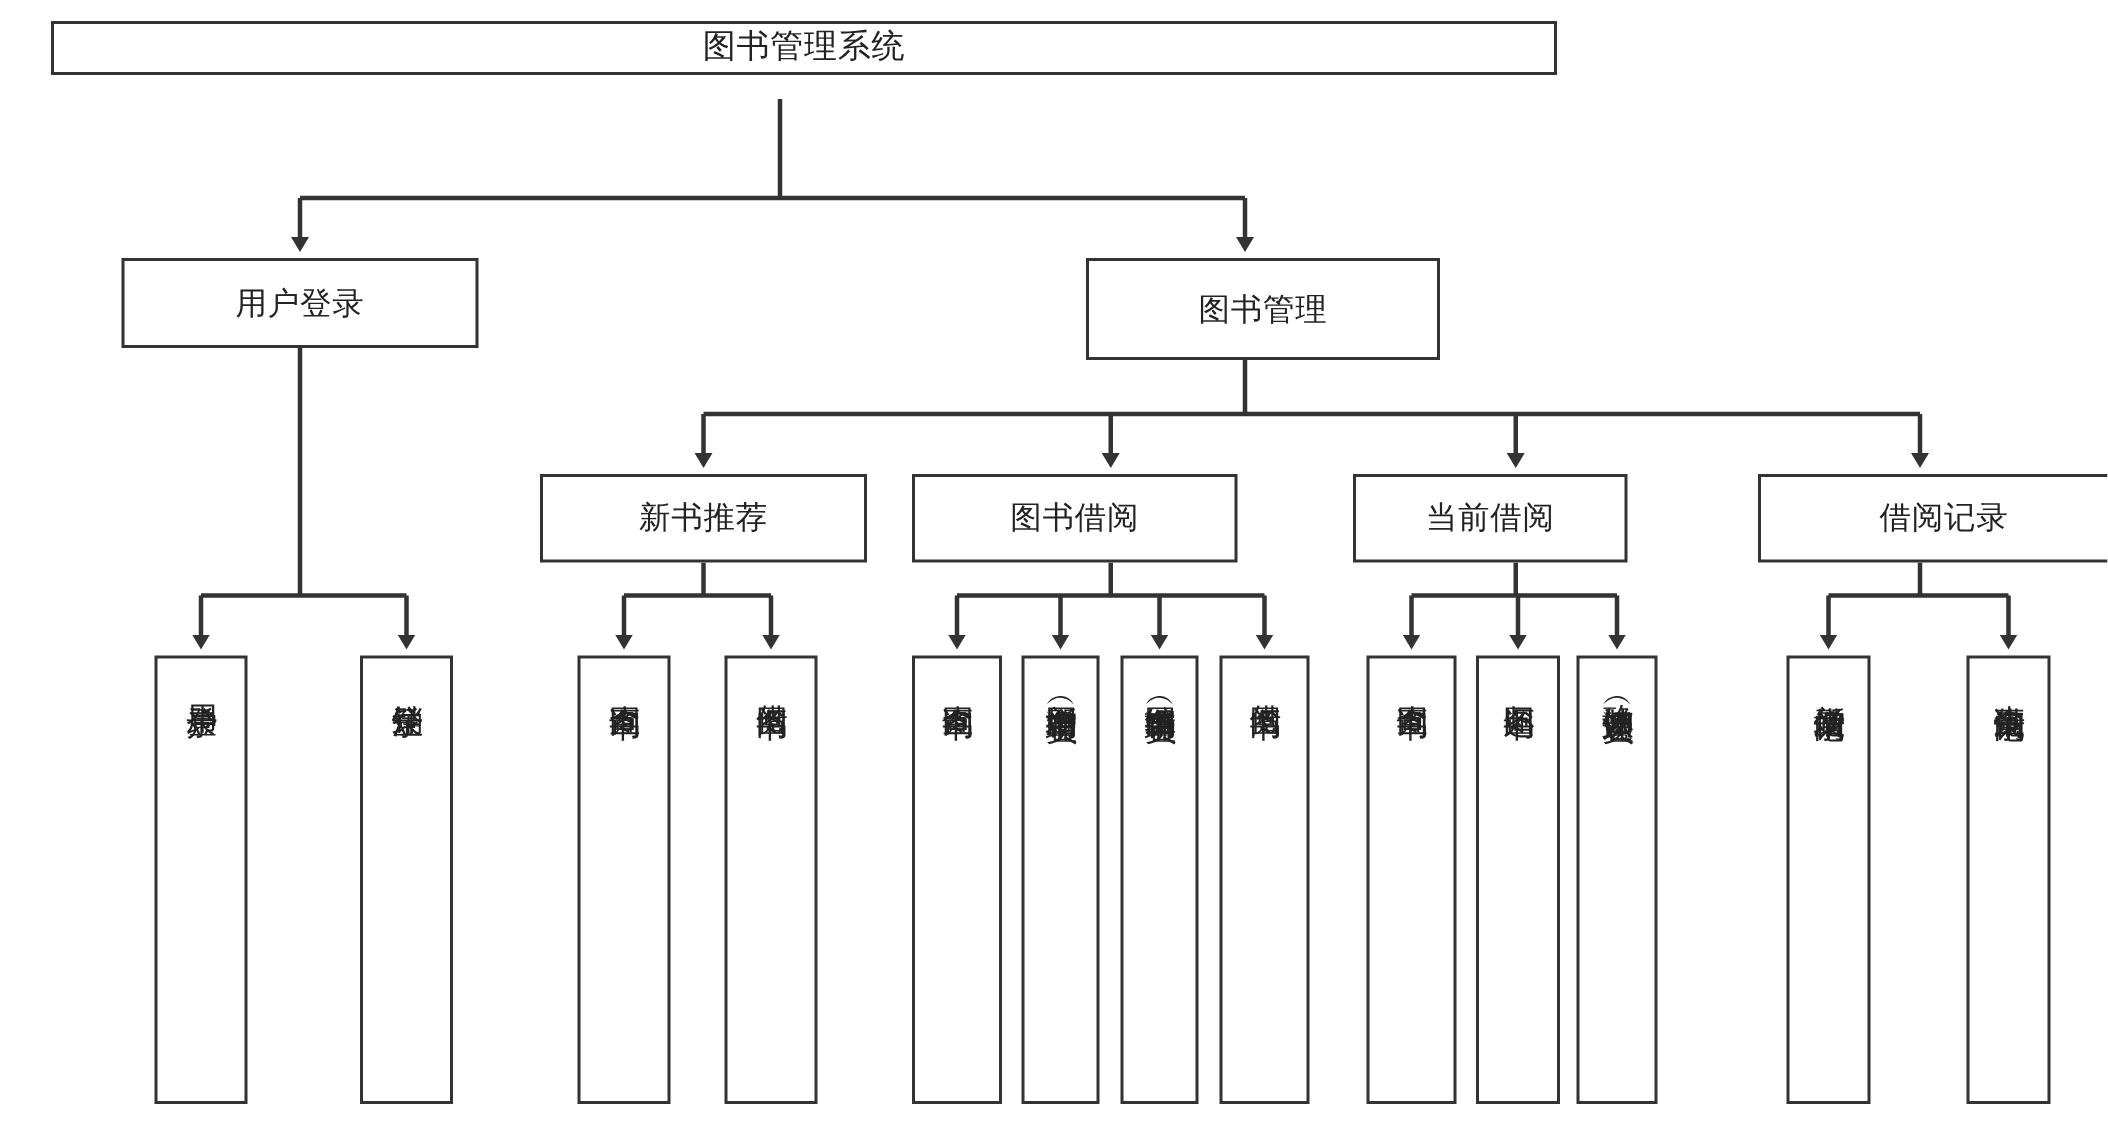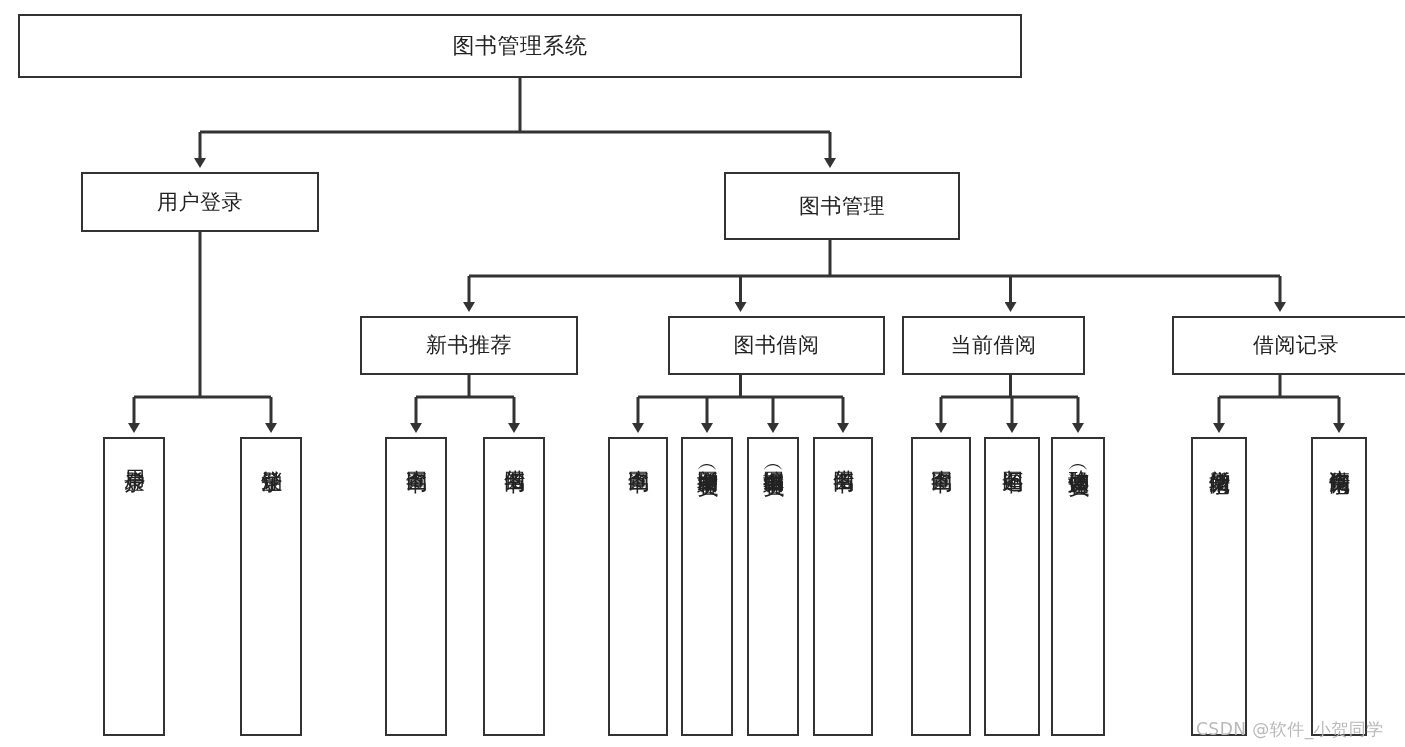--- a/index.html
+++ b/index.html
@@ -106,33 +106,33 @@
         <path d="M1012,397 L1012,424" marker-end="url(#arrow)"></path>
         <path d="M1078,397 L1078,424" marker-end="url(#arrow)"></path>
         <path d="M1280,375 L1280,397"></path>
         <path d="M1219,397 L1339,397"></path>
         <path d="M1219,397 L1219,424" marker-end="url(#arrow)"></path>
         <path d="M1339,397 L1339,424" marker-end="url(#arrow)"></path>
       </g>
   </svg>
 
   <div id="nodes-layer">
-      <div class="node root" style="left: 18px; top: 14px; width: 1004px; height: 64px; border-color: rgb(51, 51, 51);">
+      <div class="node root" style="left: 34px; top: 14px; width: 1004px; height: 36px; border-color: rgb(51, 51, 51);">
         <span class="node-label" style="color: rgb(34, 34, 34);">图书管理系统</span>
       </div>
       <div class="node" style="left: 81px; top: 172px; width: 238px; height: 60px; border-color: rgb(51, 51, 51);">
         <span class="node-label" style="color: rgb(34, 34, 34);">用户登录</span>
       </div>
       <div class="node" style="left: 724px; top: 172px; width: 236px; height: 68px; border-color: rgb(51, 51, 51);">
         <span class="node-label" style="color: rgb(34, 34, 34);">图书管理</span>
       </div>
       <div class="node" style="left: 360px; top: 316px; width: 218px; height: 59px; border-color: rgb(51, 51, 51);">
         <span class="node-label" style="color: rgb(34, 34, 34);">新书推荐</span>
       </div>
-      <div class="node" style="left: 668px; top: 316px; width: 217px; height: 59px; border-color: rgb(51, 51, 51);">
+      <div class="node" style="left: 608px; top: 316px; width: 217px; height: 59px; border-color: rgb(51, 51, 51);">
         <span class="node-label" style="color: rgb(34, 34, 34);">图书借阅</span>
       </div>
       <div class="node" style="left: 902px; top: 316px; width: 183px; height: 59px; border-color: rgb(51, 51, 51);">
         <span class="node-label" style="color: rgb(34, 34, 34);">当前借阅</span>
       </div>
       <div class="node" style="left: 1172px; top: 316px; width: 248px; height: 59px; border-color: rgb(51, 51, 51);">
         <span class="node-label" style="color: rgb(34, 34, 34);">借阅记录</span>
       </div>
       <div class="node leaf" style="left: 103px; top: 437px; width: 62px; height: 299px; border-color: rgb(51, 51, 51);">
         <span class="node-label" style="color: rgb(34, 34, 34);">用户登录</span>
@@ -168,14 +168,13 @@
         <span class="node-label" style="color: rgb(34, 34, 34);">确认归还（管理员）</span>
       </div>
       <div class="node leaf" style="left: 1191px; top: 437px; width: 56px; height: 299px; border-color: rgb(51, 51, 51);">
         <span class="node-label" style="color: rgb(34, 34, 34);">新增借阅记录</span>
       </div>
       <div class="node leaf" style="left: 1311px; top: 437px; width: 56px; height: 299px; border-color: rgb(51, 51, 51);">
         <span class="node-label" style="color: rgb(34, 34, 34);">查询借阅记录</span>
       </div>
     </div>
 
-  <div class="watermark" style="left: 1196px; top: 718px; color: rgb(185, 185, 185);">CSDN @软件_小贺同学</div>
 </div>
 
 </body></html>

